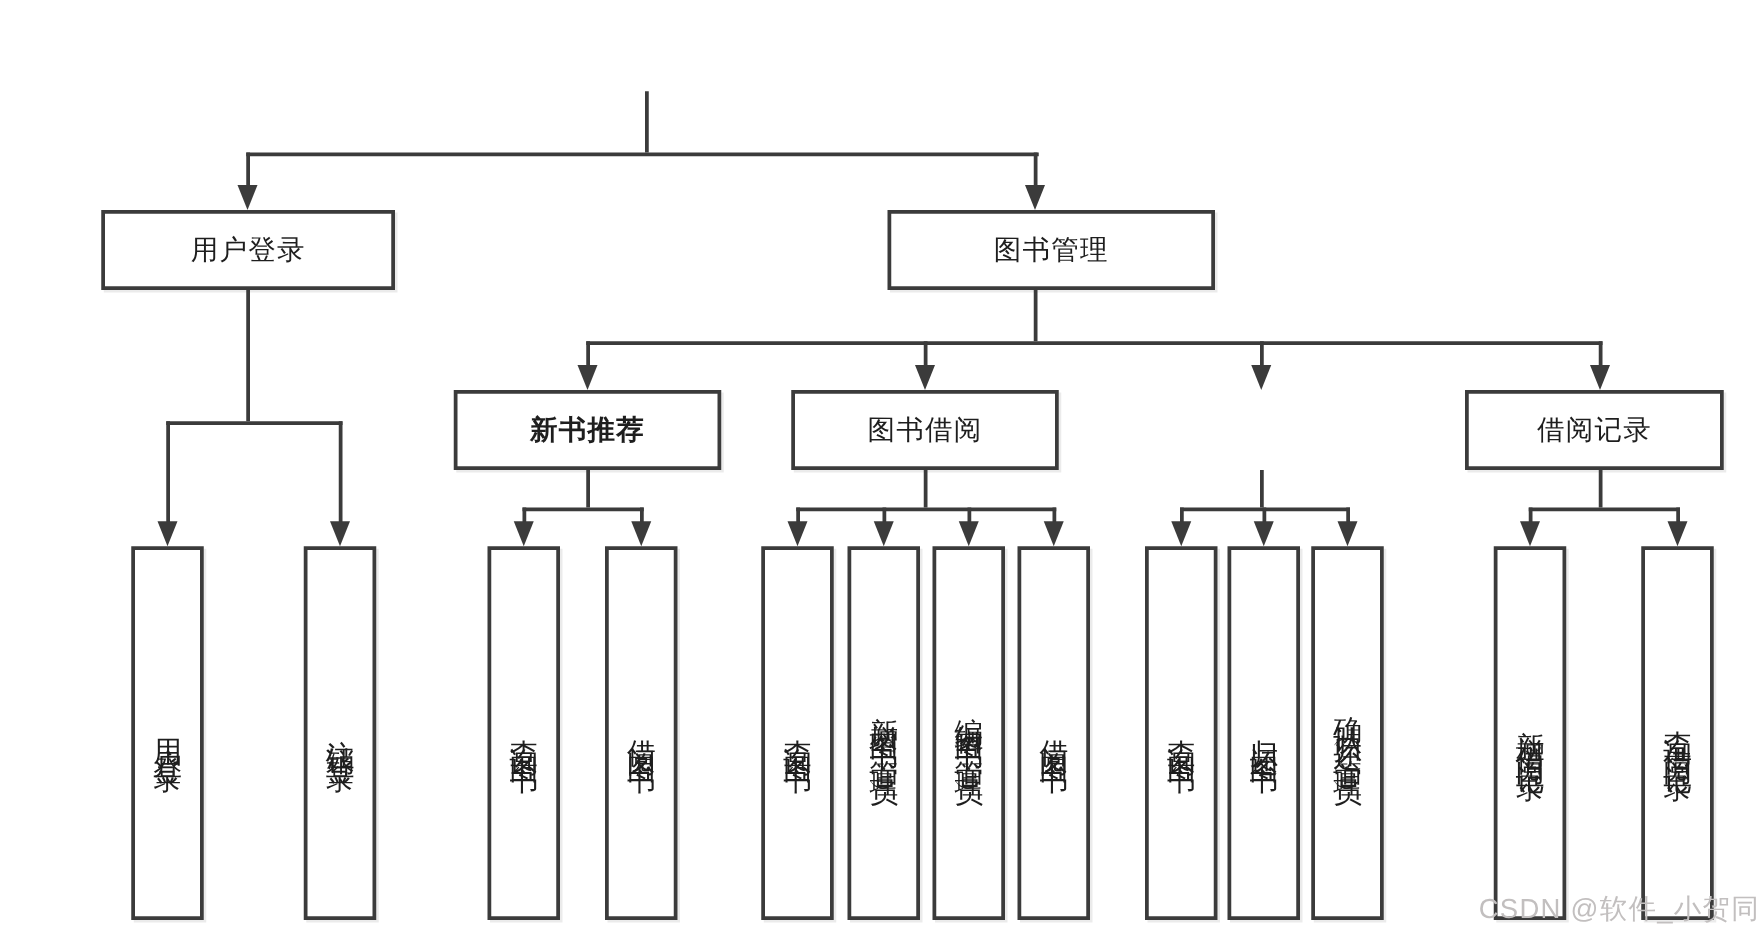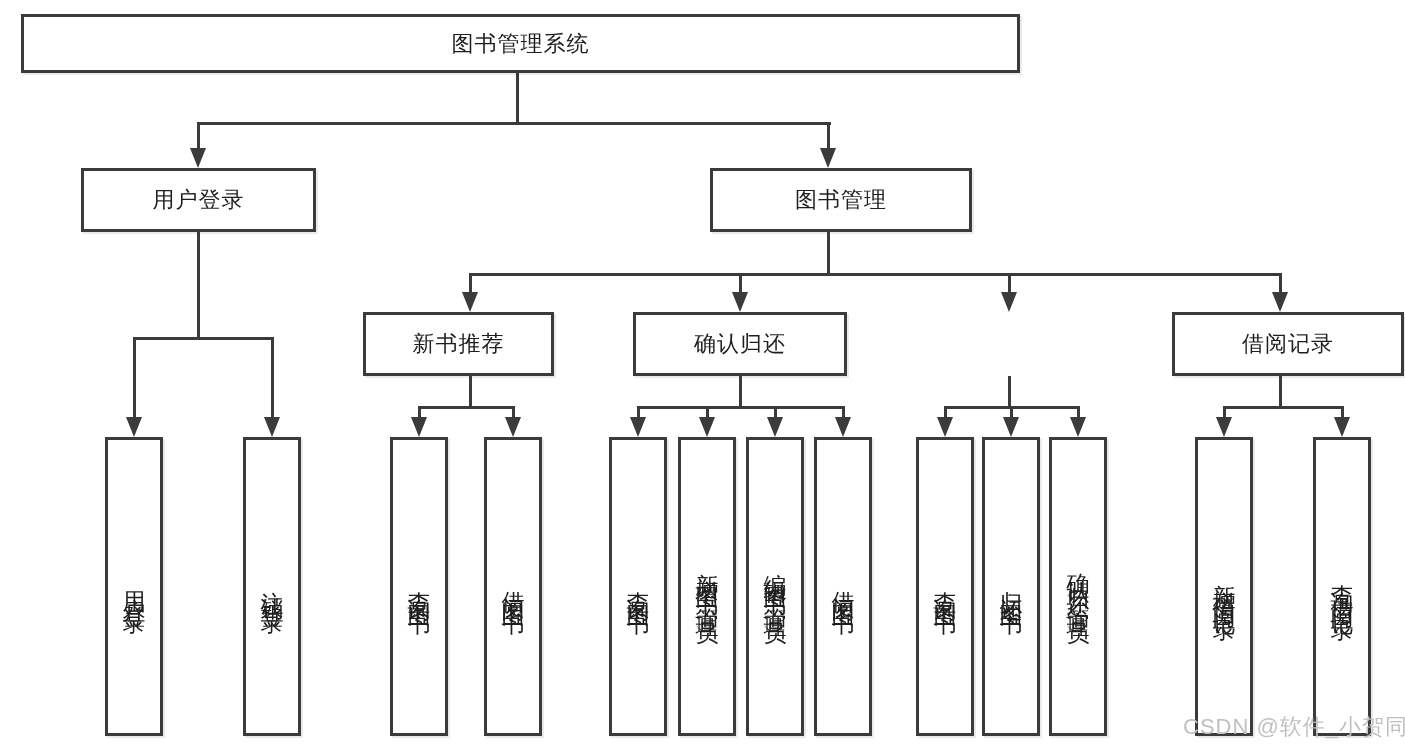--- a/index.html
+++ b/index.html
@@ -48,23 +48,20 @@
     color: #c2bfbf;
     white-space: nowrap;
     z-index: 10;
   }
 </style>
 </head>
 <body>
 
 <div class="stage">
 
-  <div class="box node" style="left:21px; top:14px; width:999px; height:59px;">
-    <span>图书管理系统</span>
-  </div>
 
   <div class="vl" style="left:516px; top:73px; height:49px;"></div>
   <div class="hl" style="left:197px; top:122px; width:634px;"></div>
   <div class="vl" style="left:197px; top:122px; height:30px;"></div>
   <div class="arrow" style="left:190px; top:148px;"></div>
   <div class="vl" style="left:827px; top:122px; height:30px;"></div>
   <div class="arrow" style="left:820px; top:148px;"></div>
 
   <div class="box node" style="left:81px; top:168px; width:235px; height:64px;">
     <span>用户登录</span>
@@ -84,27 +81,27 @@
   <div class="hl" style="left:469px; top:273px; width:813px;"></div>
   <div class="vl" style="left:469px; top:273px; height:22px;"></div>
   <div class="arrow" style="left:462px; top:292px;"></div>
   <div class="vl" style="left:739px; top:273px; height:22px;"></div>
   <div class="arrow" style="left:732px; top:292px;"></div>
   <div class="vl" style="left:1008px; top:273px; height:22px;"></div>
   <div class="arrow" style="left:1001px; top:292px;"></div>
   <div class="vl" style="left:1279px; top:273px; height:22px;"></div>
   <div class="arrow" style="left:1272px; top:292px;"></div>
 
-  <div class="box node" style="left:363px; top:312px; width:191px; height:64px;">
+  <div class="box node" style="left:363px; top:312px; width:214px; height:64px;font-weight:bold;">
     <span>新书推荐</span>
   </div>
   <div class="box node" style="left:633px; top:312px; width:214px; height:64px;">
-    <span>确认归还</span>
+    <span>图书借阅</span>
   </div>
-  <div class="box node" style="left:1172px; top:312px; width:232px; height:64px;">
+  <div class="box node" style="left:1172px; top:312px; width:207px; height:64px;">
     <span>借阅记录</span>
   </div>
 
   <div class="vl" style="left:469px; top:376px; height:30px;"></div>
   <div class="hl" style="left:418px; top:406px; width:97px;"></div>
   <div class="vl" style="left:418px; top:406px; height:14px;"></div>
   <div class="arrow" style="left:411px; top:417px;"></div>
   <div class="vl" style="left:512px; top:406px; height:14px;"></div>
   <div class="arrow" style="left:505px; top:417px;"></div>
 

